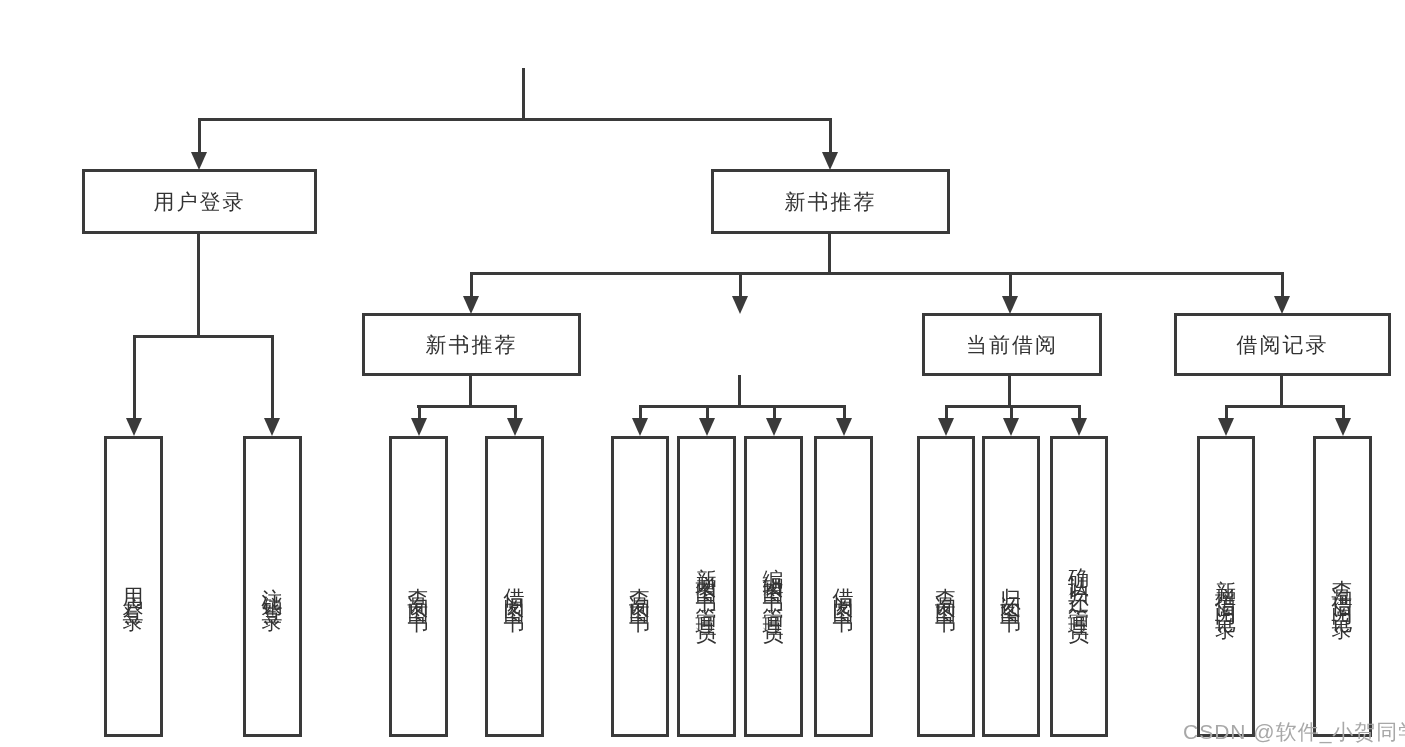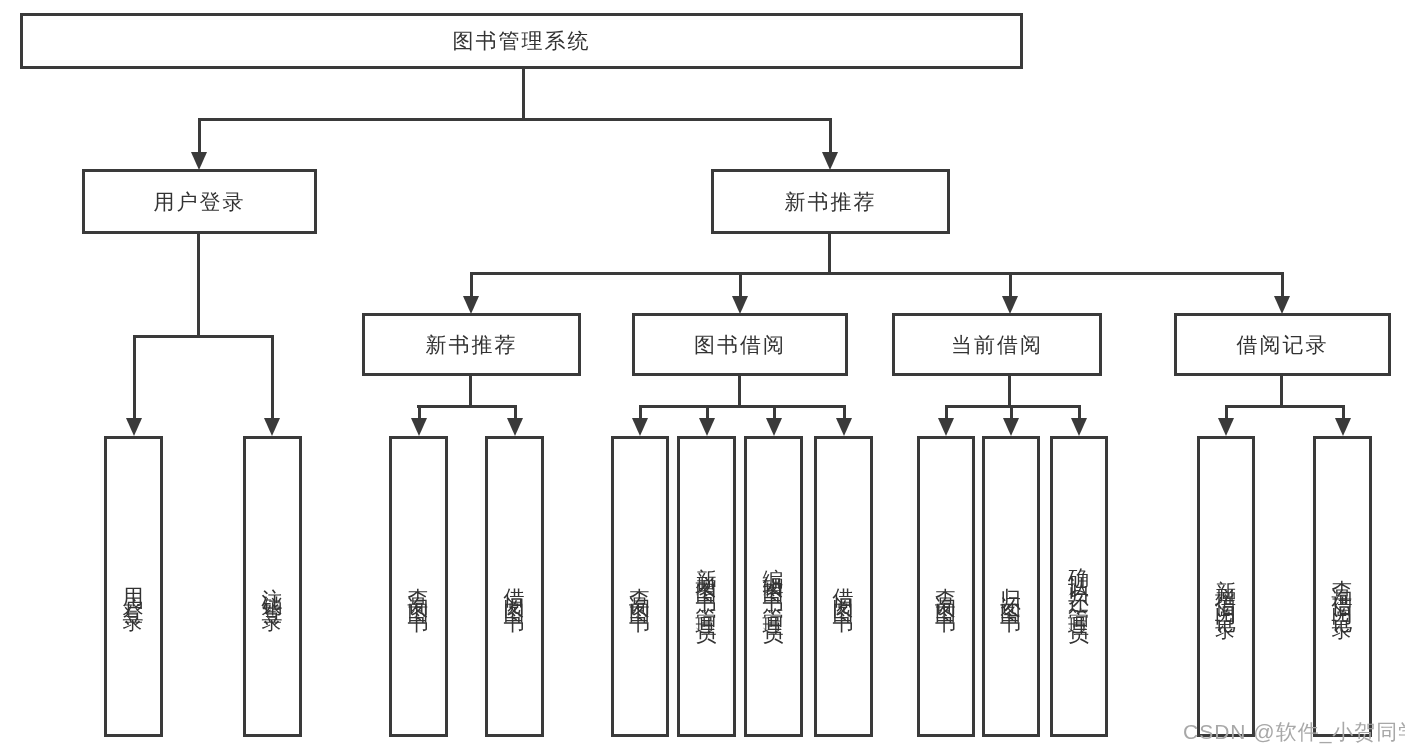--- a/index.html
+++ b/index.html
@@ -71,23 +71,20 @@
     letter-spacing:1px;
     white-space:nowrap;
     z-index:5;
   }
 </style>
 </head>
 <body>
 
 <div class="canvas">
 
-  <div class="box" style="left:20px;top:13px;width:1003px;height:56px;">
-    <span>图书管理系统</span>
-  </div>
 
   <div class="stem" style="left:522px;top:68px;height:52px;"></div>
   <div class="bar" style="left:199px;top:118px;width:632px;"></div>
   <div class="arrow" style="left:191px;top:118px;height:52px;">
     <div class="ashaft"></div>
       <div class="ahead"></div>
   </div>
   <div class="arrow" style="left:822px;top:118px;height:52px;">
     <div class="ashaft"></div>
       <div class="ahead"></div>
@@ -126,24 +123,21 @@
       <div class="ahead"></div>
   </div>
   <div class="arrow" style="left:1274px;top:272px;height:42px;">
     <div class="ashaft"></div>
       <div class="ahead"></div>
   </div>
 
   <div class="box" style="left:362px;top:313px;width:219px;height:63px;">
     <span>新书推荐</span>
   </div>
-  <div class="box" style="left:632px;top:313px;width:216px;height:63px;">
-    <span>图书借阅</span>
-  </div>
-  <div class="box" style="left:892px;top:313px;width:210px;height:63px;">
+  <div class="box" style="left:922px;top:313px;width:180px;height:63px;">
     <span>当前借阅</span>
   </div>
   <div class="box" style="left:1174px;top:313px;width:217px;height:63px;">
     <span>借阅记录</span>
   </div>
 
   <div class="stem" style="left:469px;top:375px;height:32px;"></div>
   <div class="bar" style="left:417px;top:405px;width:99px;"></div>
   <div class="arrow" style="left:411px;top:405px;height:31px;">
     <div class="ashaft"></div>

